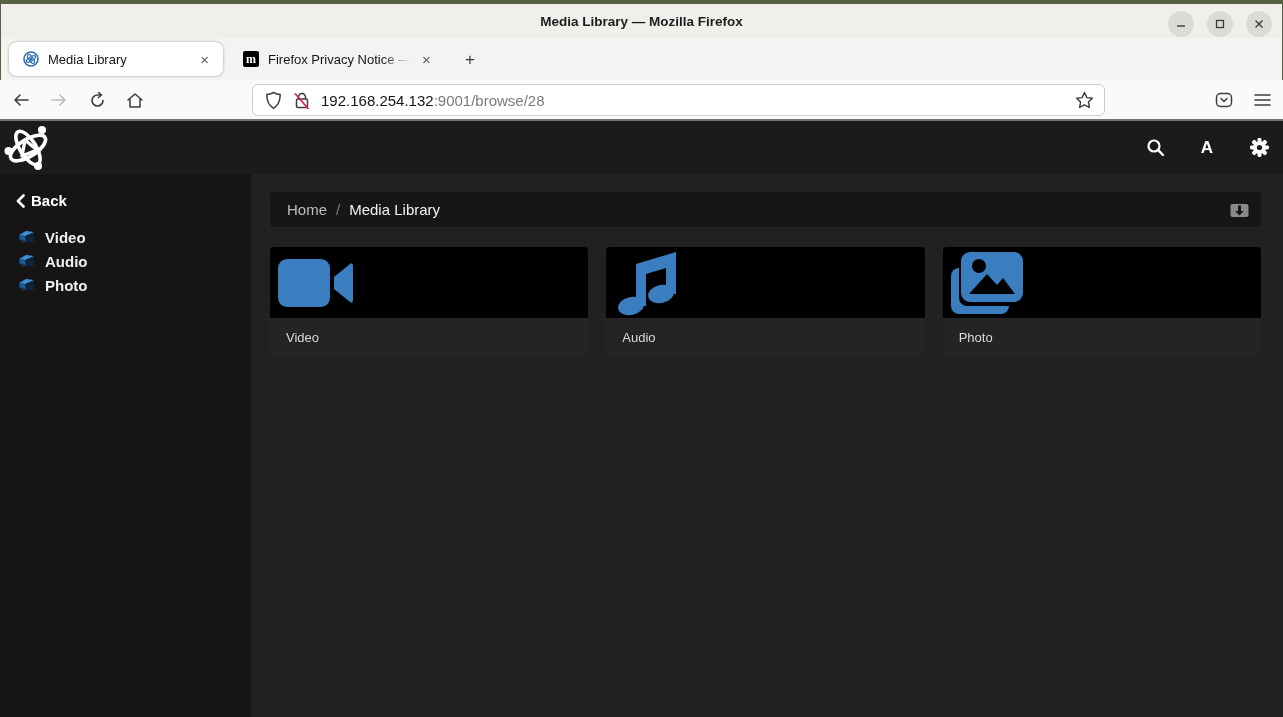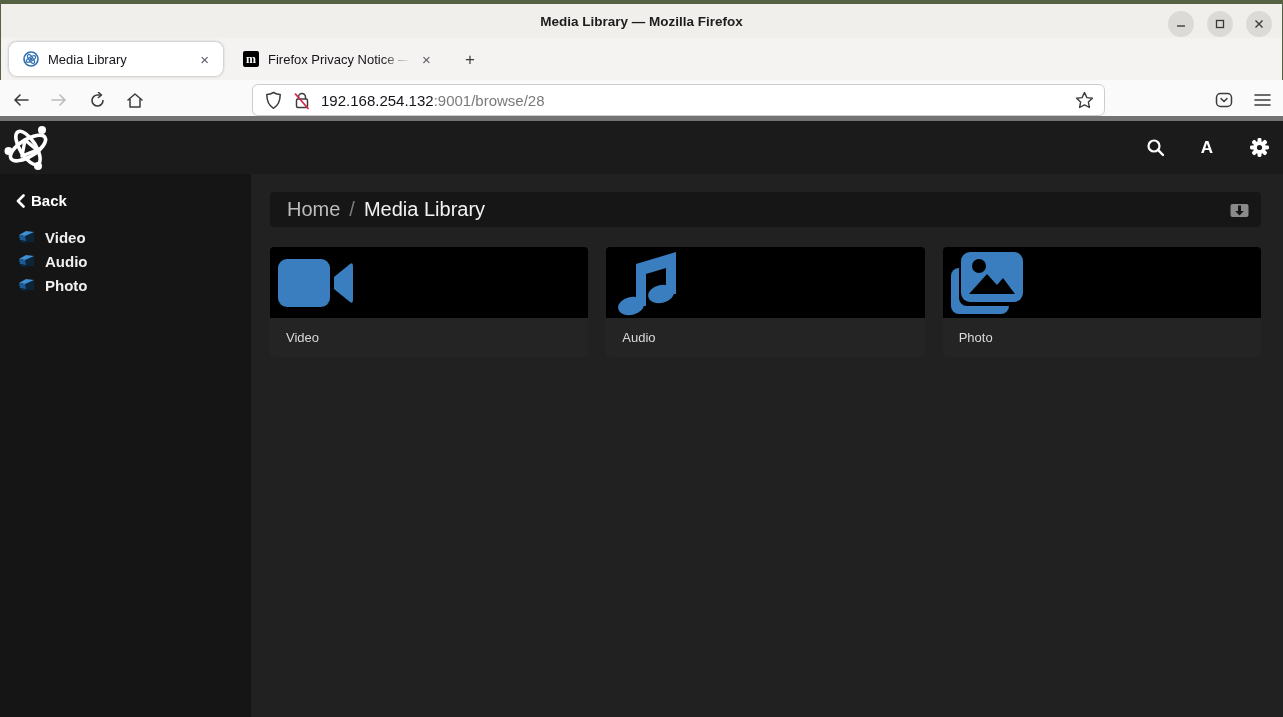--- a/index.html
+++ b/index.html
@@ -43,21 +43,21 @@
   }
   .tab-close { color:#5b5b66; font-size:15px; margin-left:8px; padding:0 4px; }
   .favicon-moz { width:16px; height:16px; background:#000; color:#fff; border-radius:2px;
     font-family:"Liberation Serif",serif; font-weight:bold; font-size:12px;
     display:flex; align-items:center; justify-content:center; line-height:1; }
   .newtab-btn { position:absolute; left:456px; top:10px; font-size:17px; color:#3a3a3a; padding:2px 8px; }
 
   
   .navbar {
     position:absolute; left:0; top:80px; width:1283px; height:41px;
-    background:#fbfafa; border-bottom:5px solid #737373;
+    background:#fbfafa; border-bottom:2px solid #737373;
   }
   .nav-icons { position:absolute; left:12px; top:0; height:40px; display:flex; align-items:center; gap:20px; }
   .nav-icon { width:18px; height:18px; display:flex; align-items:center; justify-content:center; }
   .urlbar {
     position:absolute; left:252px; top:4px; width:853px; height:32px;
     background:#fff; border:1px solid #d0ccc8; border-radius:6px;
     display:flex; align-items:center; padding:0 10px 0 12px;
   }
   .url-text { font-size:15px; margin-left:10px; flex:1; white-space:nowrap; }
   .url-host { color:#15141a; }
@@ -78,21 +78,21 @@
     position:absolute; left:0; top:53px; width:251px; height:543px; background:#151515;
     padding:18px 0 0 16px;
   }
   .back-row { display:flex; align-items:center; gap:6px; color:#fff; font-size:15px; font-weight:bold; margin-bottom:16px; }
   .side-item { display:flex; align-items:center; gap:10px; height:24px; color:#f0f0f0; font-size:15px; font-weight:600; padding-left:2px; }
   .mini-folder { width:17px; height:14px; flex:none; }
 
   .main { position:absolute; left:251px; top:53px; width:1032px; height:543px; background:#212121; }
   .breadcrumb {
     position:absolute; left:19px; top:18px; width:991px; height:35px; background:#161616;
-    border-radius:4px; display:flex; align-items:center; padding:0 12px 0 17px; font-size:20px;
+    border-radius:4px; display:flex; align-items:center; padding:0 12px 0 17px; font-size:15px;
   }
   .crumb-home { color:#bdbdbd; }
   .crumb-sep { color:#7d7d7d; margin:0 9px; }
   .crumb-current { color:#f2f2f2; }
   .crumb-spacer { flex:1; }
 
   .cards { position:absolute; left:19px; top:73px; width:991px; display:flex; gap:18px; }
   .card { flex:1; border-radius:4px; overflow:hidden; }
   .card-thumb { height:71px; background:#000; display:flex; align-items:center; padding-left:6px; }
   .card-footer { height:39px; background:#242424; display:flex; align-items:center; padding-left:16px; }

